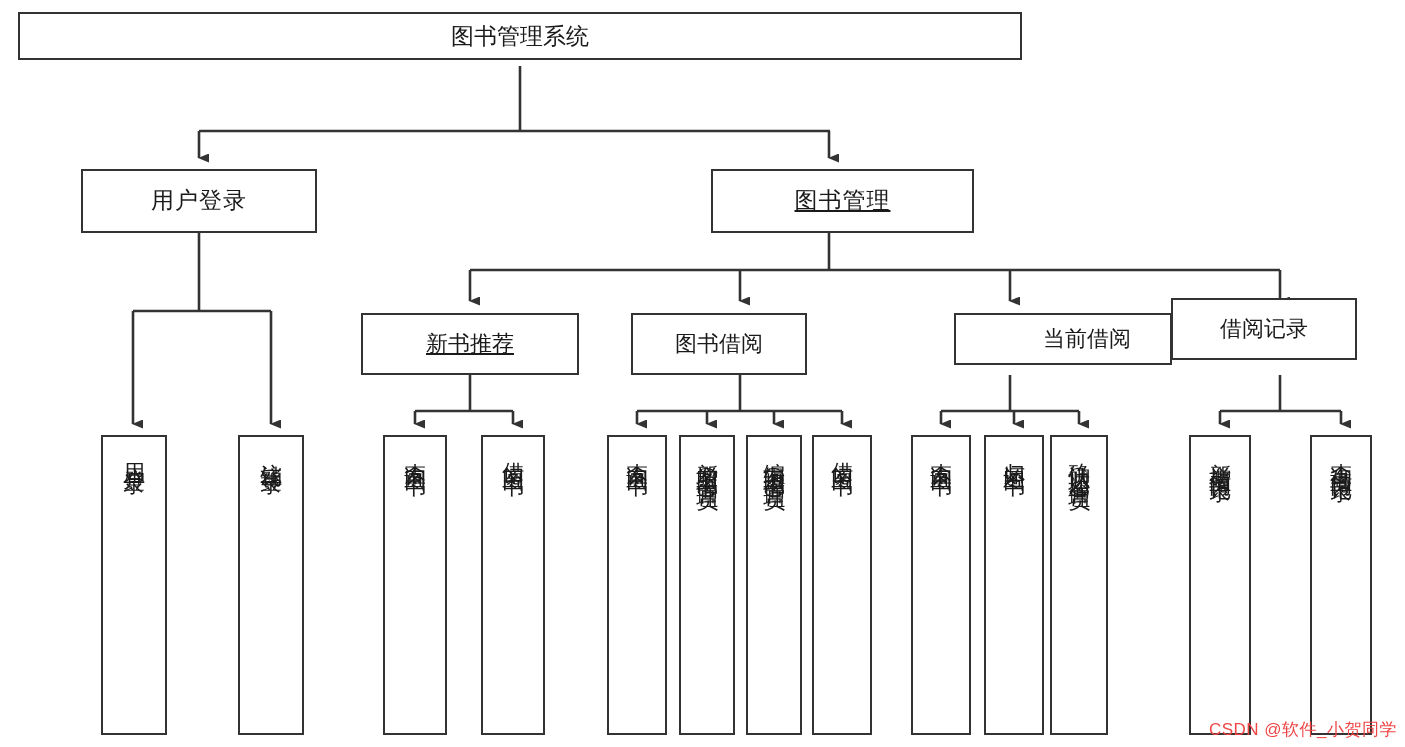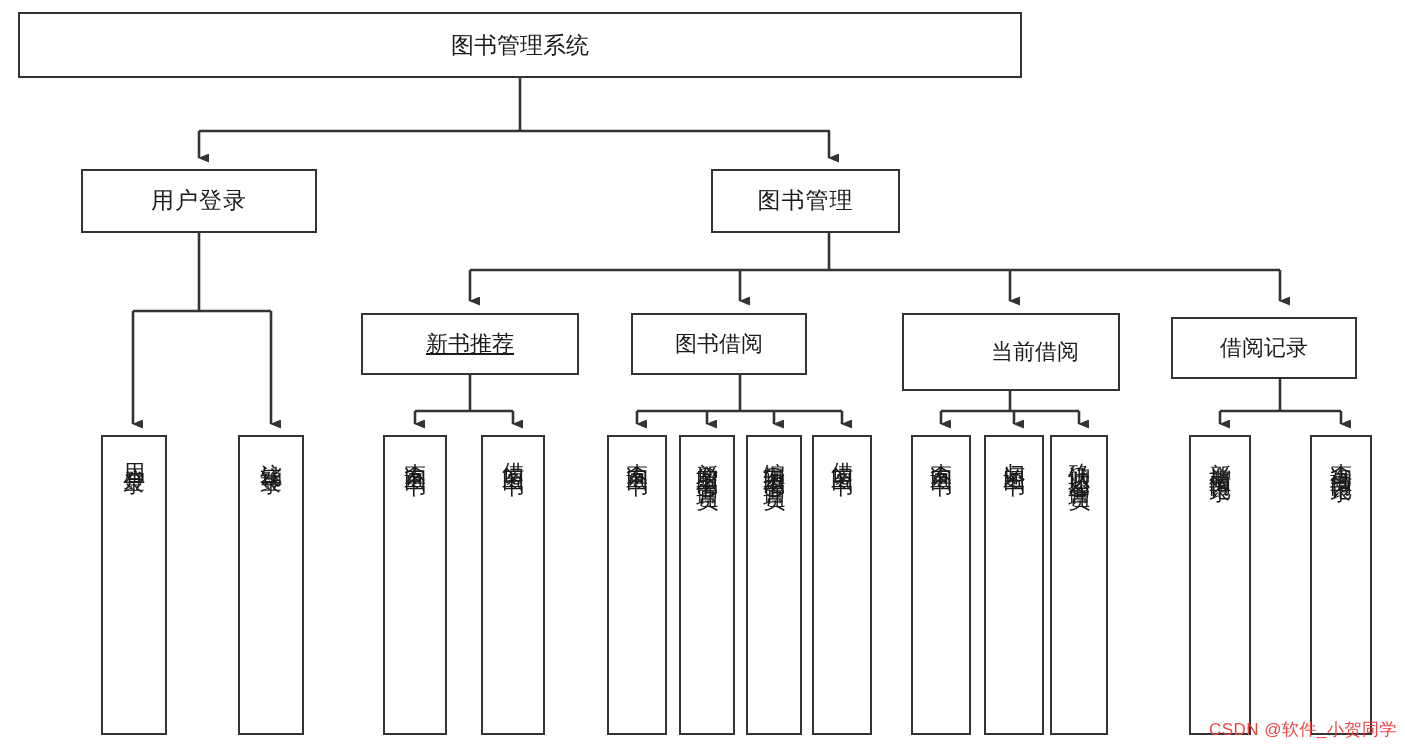--- a/index.html
+++ b/index.html
@@ -118,41 +118,41 @@
       <path d="M1014,411 L1014,424" marker-end="url(#arr)"></path>
       <path d="M1079,411 L1079,424" marker-end="url(#arr)"></path>
 
       <path d="M1280,375 L1280,411"></path>
       <path d="M1220,411 L1341,411"></path>
       <path d="M1220,411 L1220,424" marker-end="url(#arr)"></path>
       <path d="M1341,411 L1341,424" marker-end="url(#arr)"></path>
     </g>
   </svg>
 
-  <div class="node root" style="left:18px; top:12px; width:1004px; height:66px;">
+  <div class="node root" style="left:18px; top:12px; width:1004px; height:48px;">
     <span>图书管理系统</span>
   </div>
 
   <div class="node h" style="left:81px; top:169px; width:236px; height:64px;">
     <span>用户登录</span>
   </div>
-  <div class="node h" style="left:711px; top:169px; width:189px; height:64px;">
+  <div class="node h" style="left:711px; top:169px; width:263px; height:64px;text-decoration:underline;">
     <span>图书管理</span>
   </div>
 
   <div class="node lvl3" style="left:361px; top:313px; width:218px; height:62px;text-decoration:underline;">
     <span>新书推荐</span>
   </div>
   <div class="node lvl3" style="left:631px; top:313px; width:176px; height:62px;">
     <span>图书借阅</span>
   </div>
-  <div class="node lvl3" style="left:902px; top:313px; width:218px; height:78px;padding-left:48px;">
+  <div class="node lvl3" style="left:954px; top:313px; width:218px; height:52px;padding-left:48px;">
     <span>当前借阅</span>
   </div>
-  <div class="node lvl3" style="left:1171px; top:317px; width:186px; height:62px;">
+  <div class="node lvl3" style="left:1171px; top:298px; width:186px; height:62px;">
     <span>借阅记录</span>
   </div>
 
   <div class="node leaf" style="left:101px; top:435px; width:66px; height:300px;">
     <span class="vtext">用户登录</span>
   </div>
   <div class="node leaf" style="left:238px; top:435px; width:66px; height:300px;">
     <span class="vtext">注销登录</span>
   </div>
 

